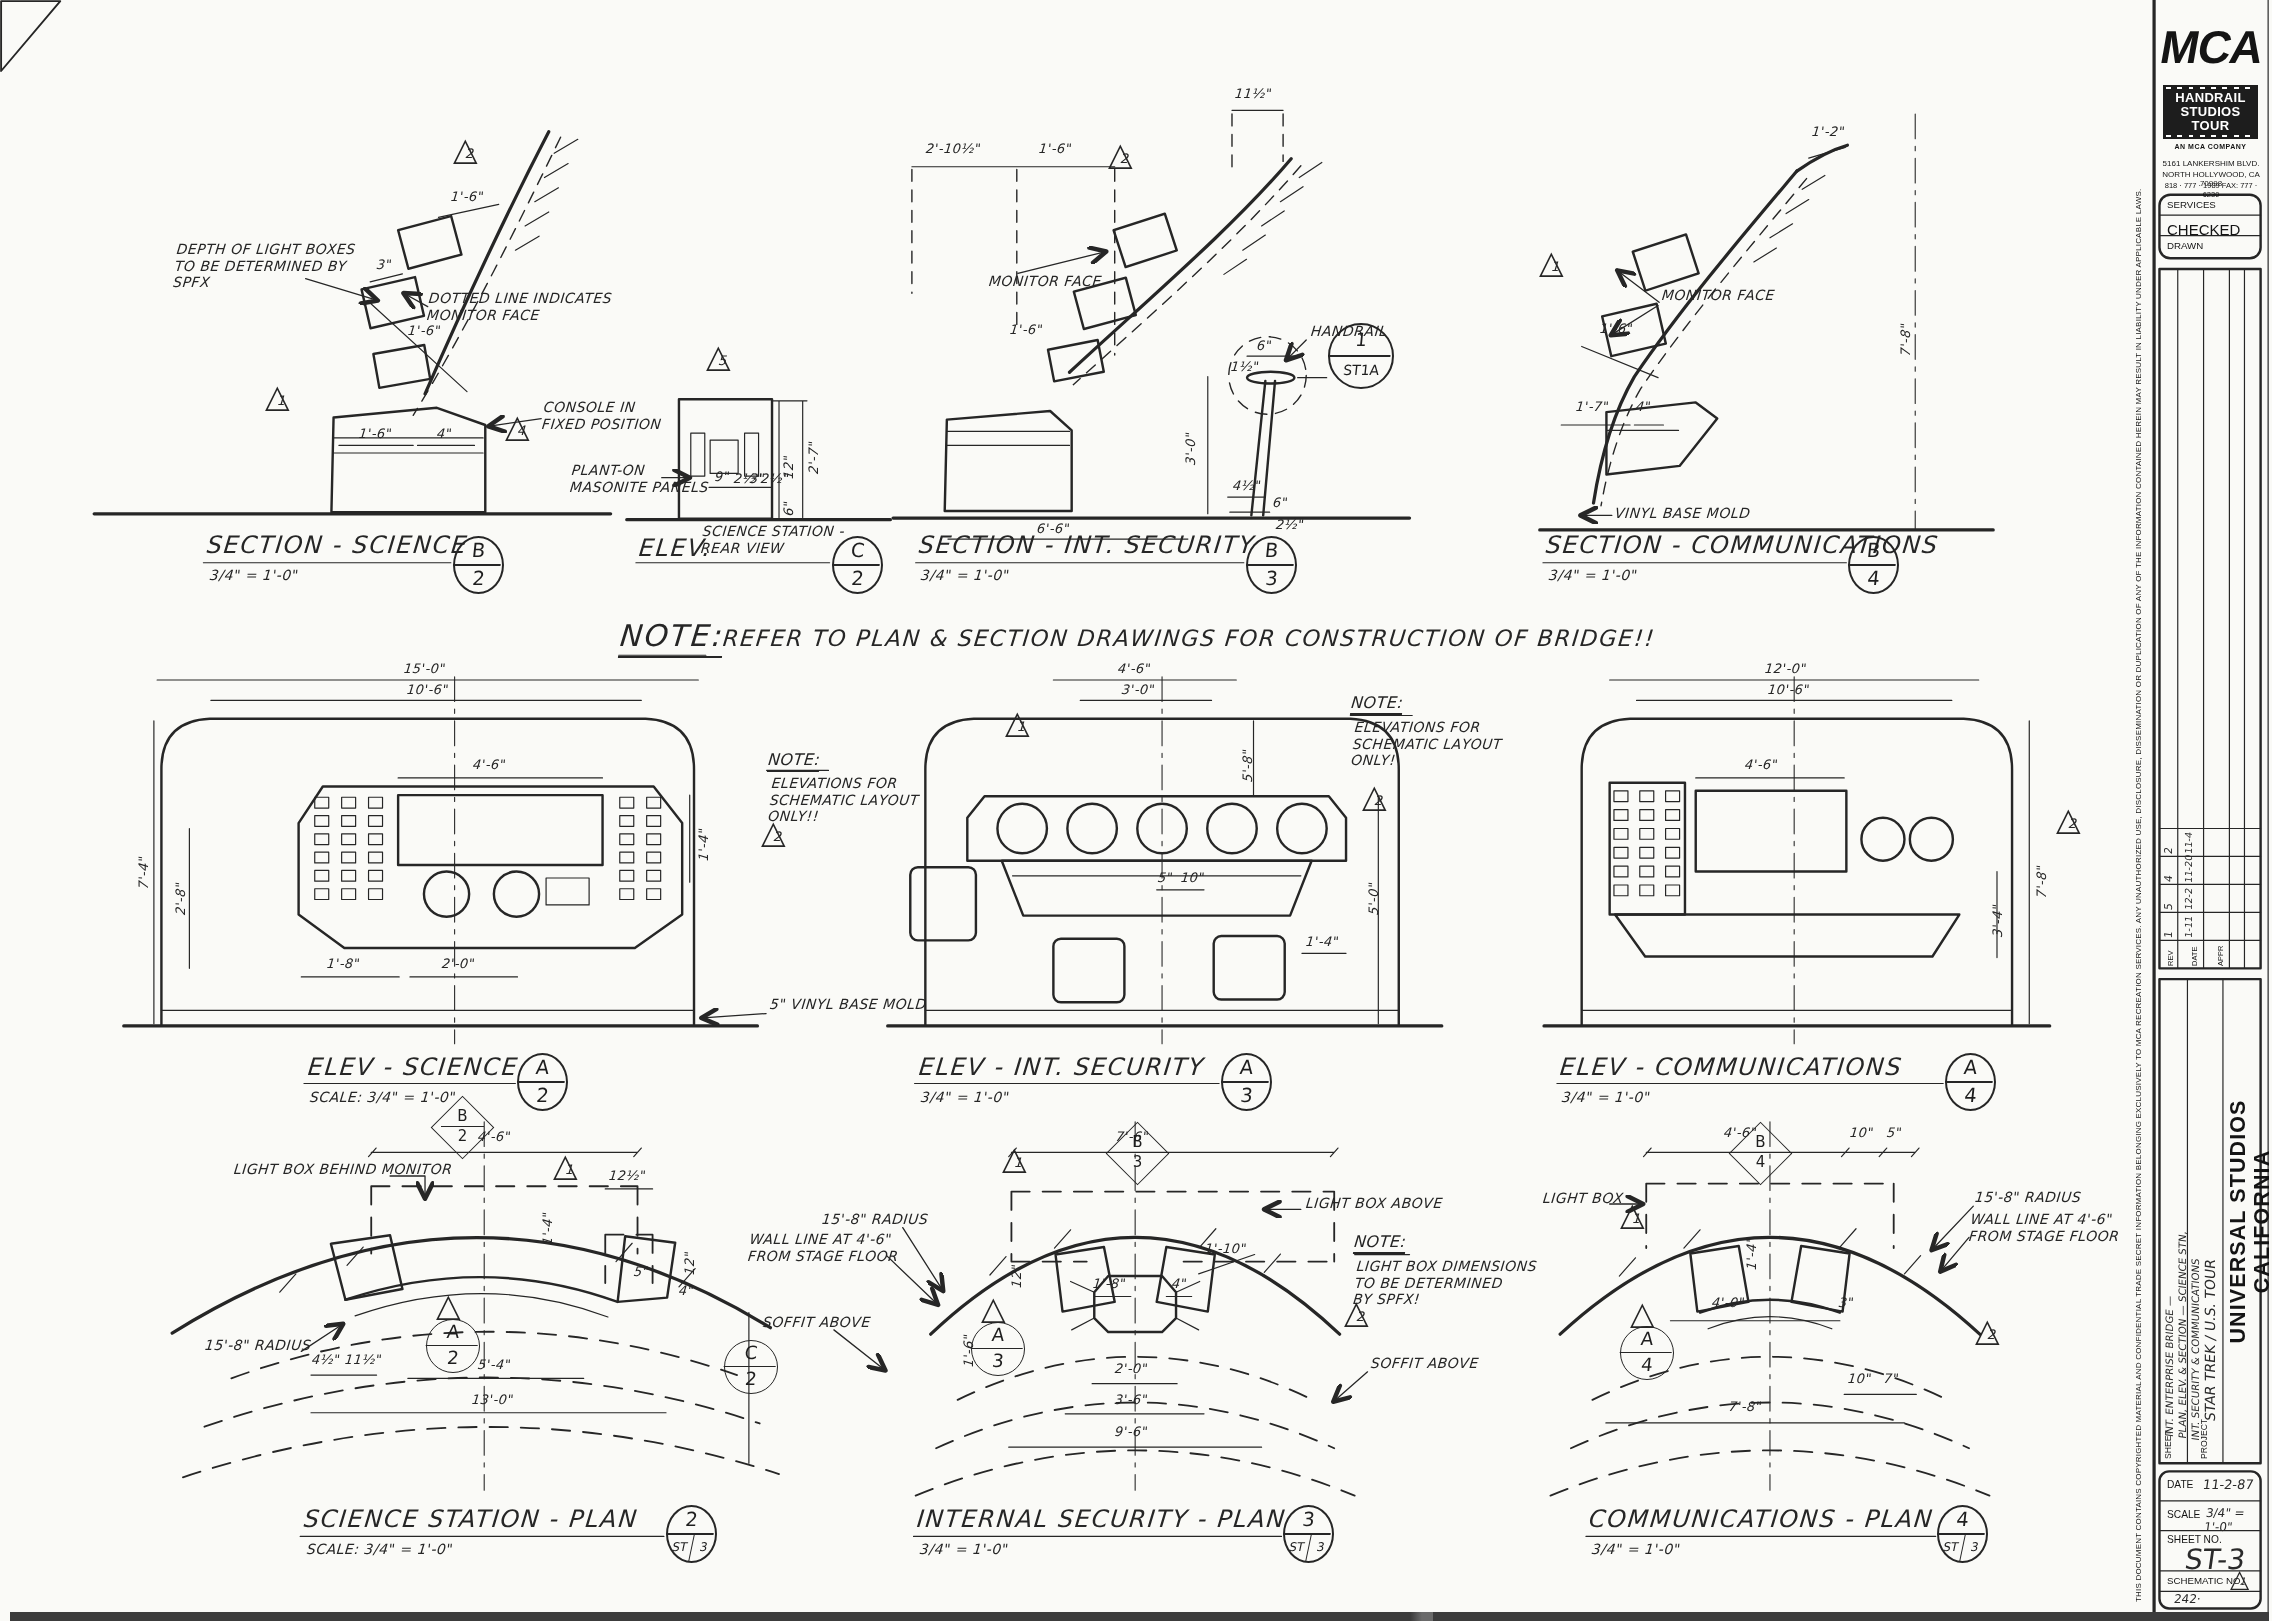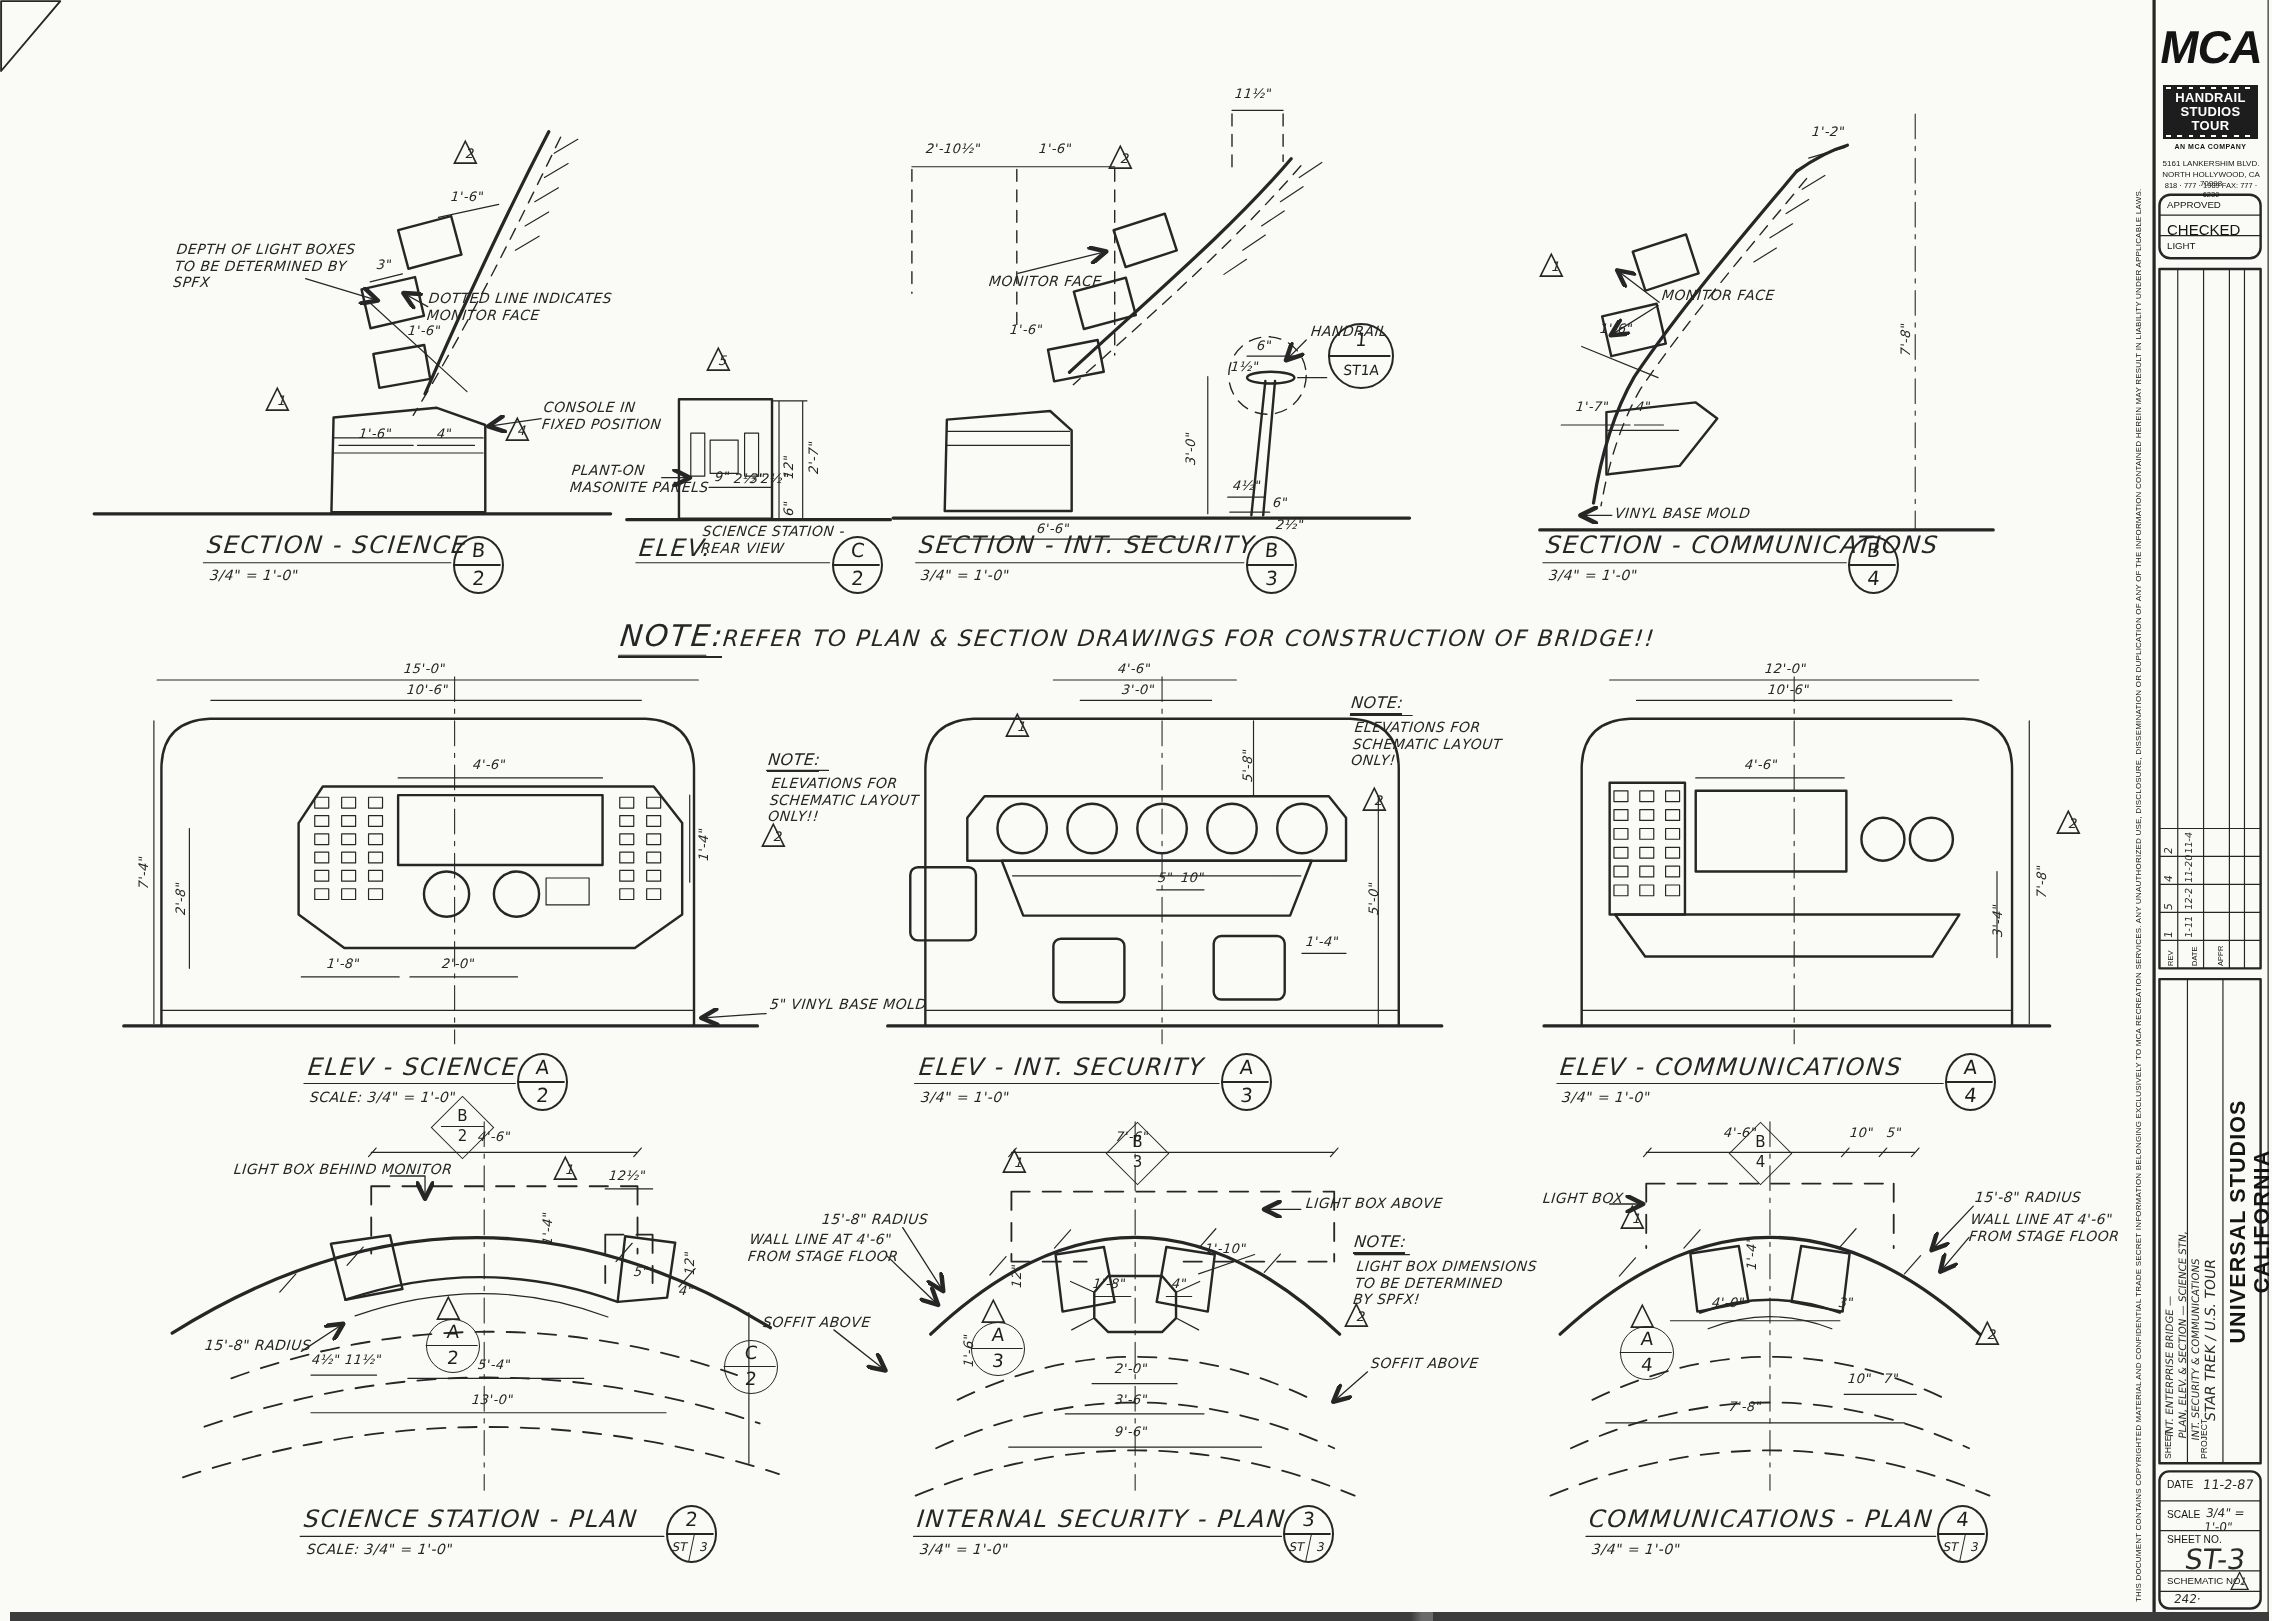--- a/index.html
+++ b/index.html
@@ -594,23 +594,23 @@
   <div class="sprk"></div>
   <div class="tt">HANDRAIL</div>
   <div class="tt">STUDIOS TOUR</div>
   <div class="sprk"></div>
 </div>
 <div class="ab p" style="left:2163px;top:143px;width:95px;text-align:center;font-size:7px;font-weight:bold;letter-spacing:0.5px">AN MCA COMPANY</div>
 <div class="ab p" style="left:2156px;top:159px;width:110px;text-align:center;font-size:8px">5161 LANKERSHIM BLVD.</div>
 <div class="ab p" style="left:2156px;top:170px;width:110px;text-align:center;font-size:8px">NORTH HOLLYWOOD, CA 70998</div>
 <div class="ab p" style="left:2156px;top:181px;width:110px;text-align:center;font-size:7.5px">818 · 777 · 1989   FAX: 777 · 6230</div>
 
-<div class="ab p" style="left:2167px;top:199px;font-size:9.7px">APPROVED</div>
+<div class="ab p" style="left:2167px;top:199px;font-size:9.7px">SERVICES</div>
 <div class="ab p" style="left:2167px;top:221px;font-size:15px">CHECKED</div>
-<div class="ab p" style="left:2167px;top:240px;font-size:9.7px">LIGHT</div>
+<div class="ab p" style="left:2167px;top:240px;font-size:9.7px">DRAWN</div>
 
 <div class="ab hand" style="left:2162px;top:853px;font-size:10.8px;transform:rotate(-90deg) skewX(-8deg);transform-origin:left top"><u style="text-decoration:none">2</u></div>
 <div class="ab hand" style="left:2183px;top:853px;font-size:9.7px;transform:rotate(-90deg) skewX(-8deg);transform-origin:left top">11-4</div>
 <div class="ab hand" style="left:2162px;top:881px;font-size:10.8px;transform:rotate(-90deg) skewX(-8deg);transform-origin:left top"><u style="text-decoration:none">4</u></div>
 <div class="ab hand" style="left:2183px;top:882px;font-size:9.7px;transform:rotate(-90deg) skewX(-8deg);transform-origin:left top">11-20</div>
 <div class="ab hand" style="left:2162px;top:909px;font-size:10.8px;transform:rotate(-90deg) skewX(-8deg);transform-origin:left top"><u style="text-decoration:none">5</u></div>
 <div class="ab hand" style="left:2183px;top:909px;font-size:9.7px;transform:rotate(-90deg) skewX(-8deg);transform-origin:left top">12-2</div>
 <div class="ab hand" style="left:2162px;top:937px;font-size:10.8px;transform:rotate(-90deg) skewX(-8deg);transform-origin:left top"><u style="text-decoration:none">1</u></div>
 <div class="ab hand" style="left:2183px;top:937px;font-size:9.7px;transform:rotate(-90deg) skewX(-8deg);transform-origin:left top">1-11</div>
 <div class="ab p" style="left:2166px;top:966px;font-size:7.5px;transform:rotate(-90deg);transform-origin:left top">REV</div>

